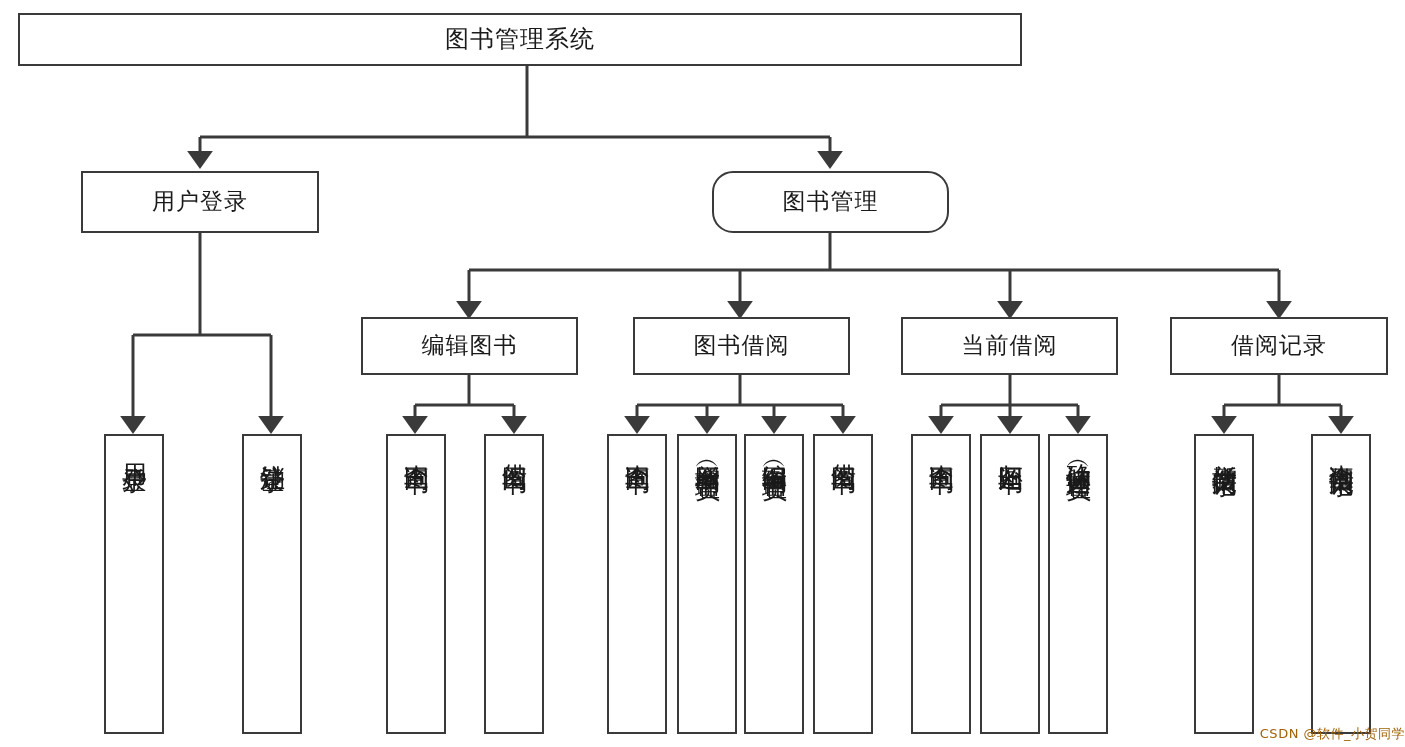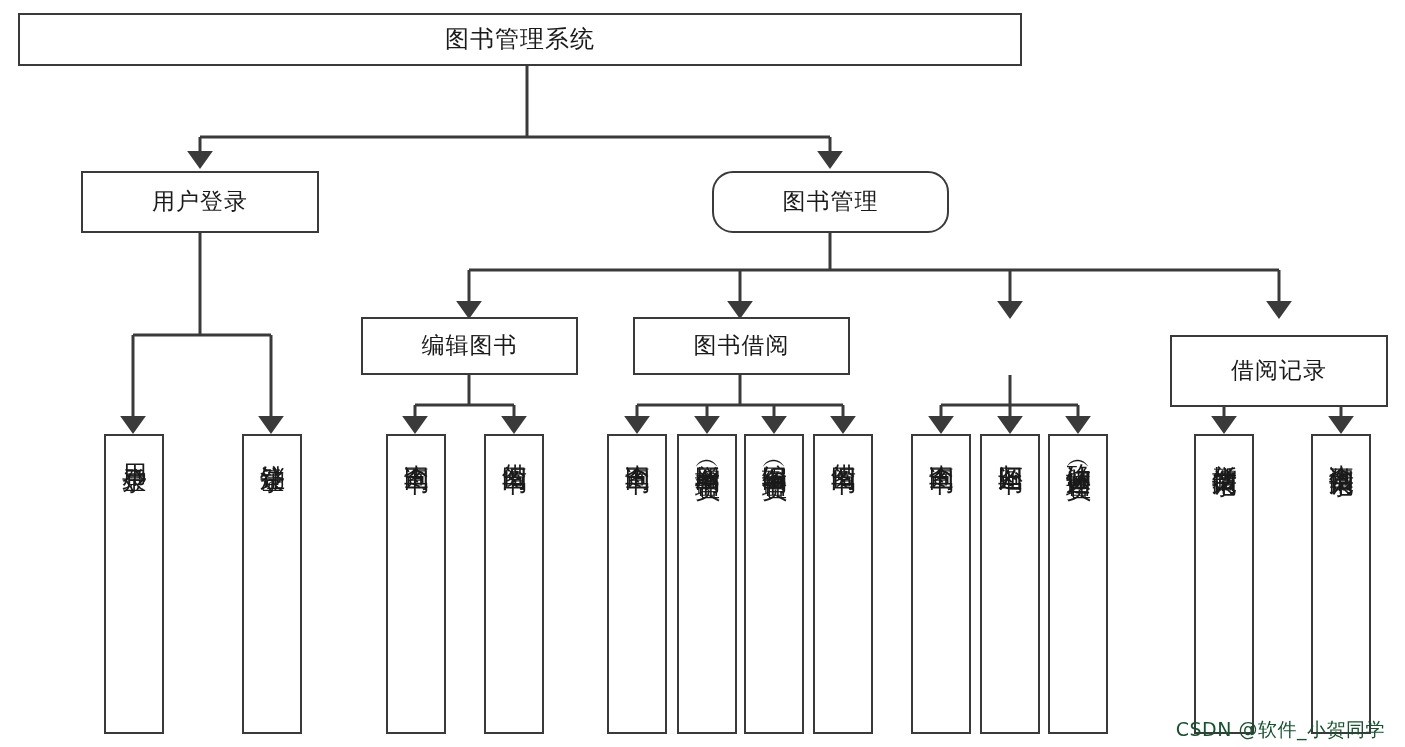--- a/index.html
+++ b/index.html
@@ -52,24 +52,24 @@
     writing-mode: vertical-rl;
     text-orientation: upright;
     font-size: 25px;
     line-height: 1.12;
     letter-spacing: 2px;
     white-space: nowrap;
     color: #1a1a1a;
   }
   .watermark {
     position: absolute;
-    right: 20px;
+    right: 0;
     bottom: 4px;
-    font-size: 19px;
-    color: #14532d;
+    font-size: 13px;
+    color: #a16207;
     letter-spacing: 0.5px;
     white-space: nowrap;
   }
 </style>
 </head>
 <body>
 
 <div id="canvas">
 
   <svg class="wires" viewBox="0 0 1405 747">
@@ -132,21 +132,24 @@
   <div class="node horiz" style="left:712px; top:171px; width:237px; height:62px;border-radius:21px;">
     <span>图书管理</span>
   </div>
 
   <div class="node horiz" style="left:361px; top:317px; width:217px; height:58px;">
     <span>编辑图书</span>
   </div>
   <div class="node horiz" style="left:633px; top:317px; width:217px; height:58px;justify-content:center;">
     <span>图书借阅</span>
   </div>
-  <div class="node horiz" style="left:1170px; top:335px; width:218px; height:72px;">
+  <div class="node horiz" style="left:901px; top:317px; width:217px; height:58px;">
+    <span>当前借阅</span>
+  </div>
+  <div class="node horiz" style="left:1170px; top:317px; width:218px; height:58px;">
     <span>借阅记录</span>
   </div>
 
   <div class="node leaf" style="left:104px; top:434px; width:60px; height:300px;">
     <span class="vtext">用户登录</span>
   </div>
   <div class="node leaf" style="left:242px; top:434px; width:60px; height:300px;">
     <span class="vtext">注销登录</span>
   </div>
 

